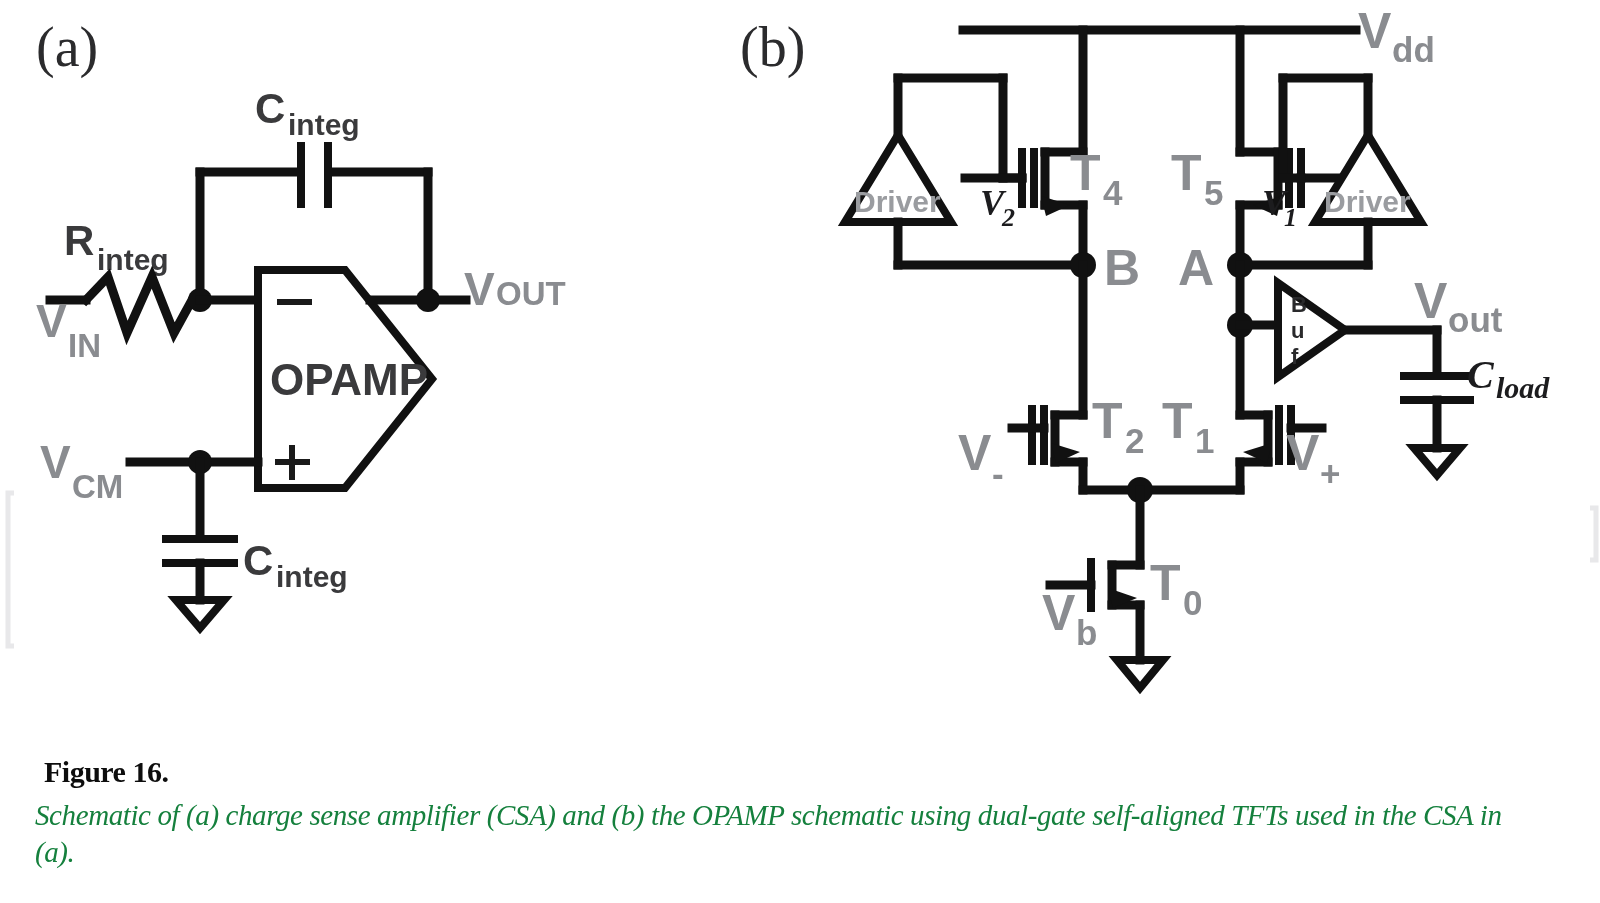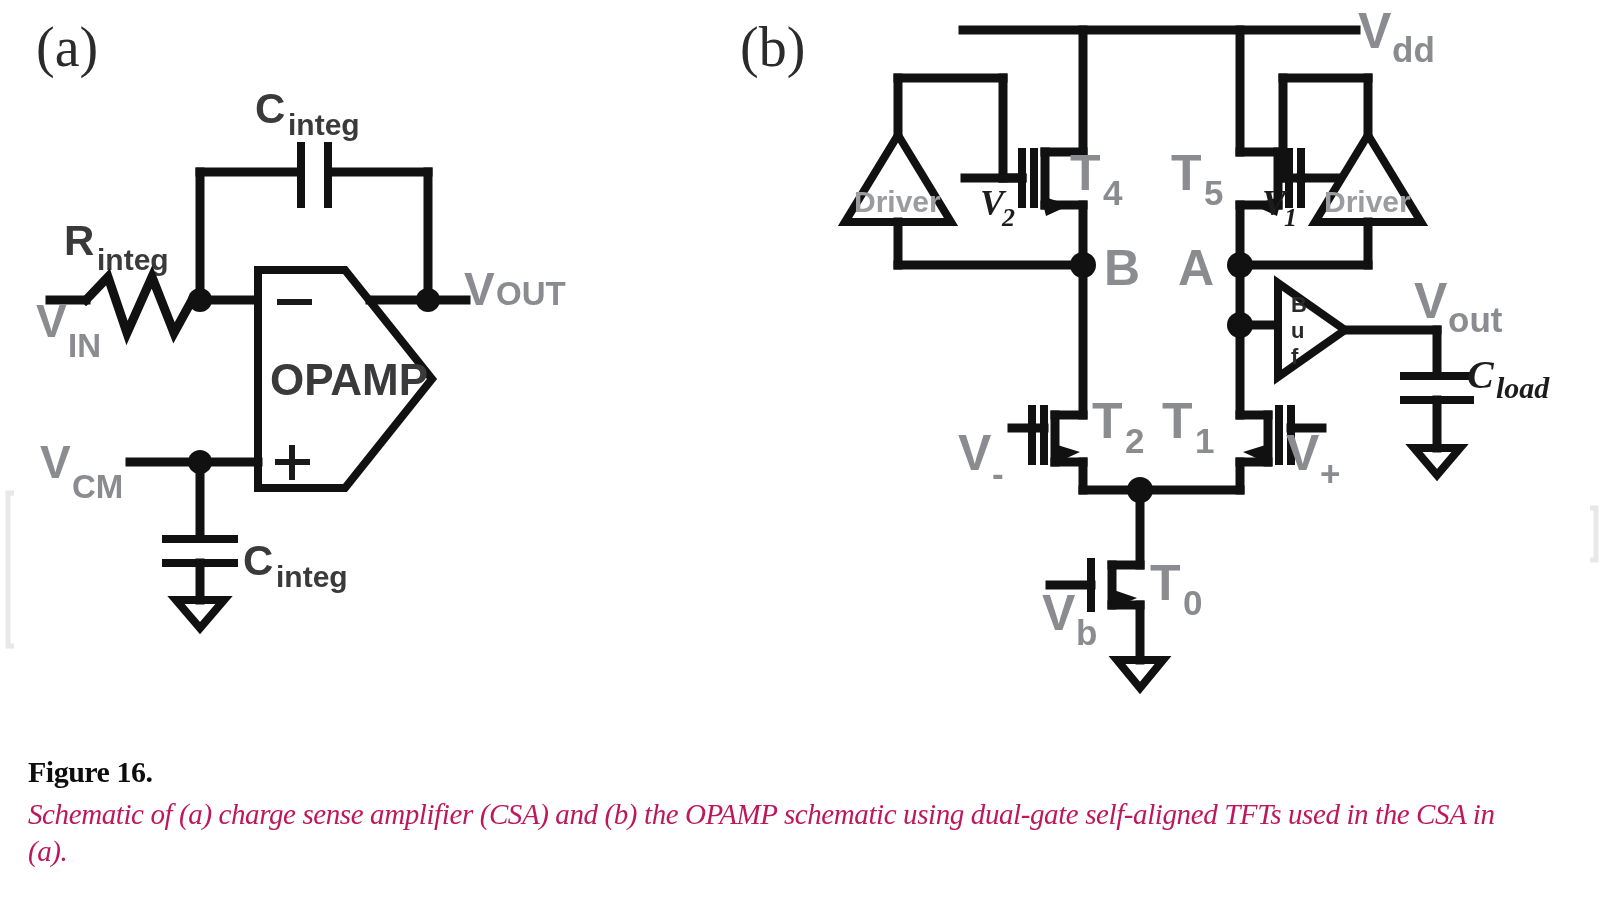--- a/index.html
+++ b/index.html
@@ -100,30 +100,30 @@
     left: 28px;
     top: 755px;
     width: 1540px;
   }
   #caption-title {
     font-family: "Liberation Serif", serif;
     font-weight: bold;
     font-size: 30px;
     color: #0d0d0d;
     letter-spacing: -0.5px;
-    margin: 0 0 6px 0;
+    margin: 0 0 6px 16px;
     line-height: 1.15;
   }
   #caption-body {
     font-family: "Liberation Serif", serif;
     font-style: italic;
     font-size: 29px;
-    color: #be185d;
+    color: #15803d;
     line-height: 1.30;
-    margin: 0;
+    margin: 7px;
     letter-spacing: -0.4px;
     max-width: 1500px;
   }
 </style>
 </head>
 <body>
 
 <div id="figure-root">
 
   <svg id="schematic" viewBox="0 0 1600 760">

